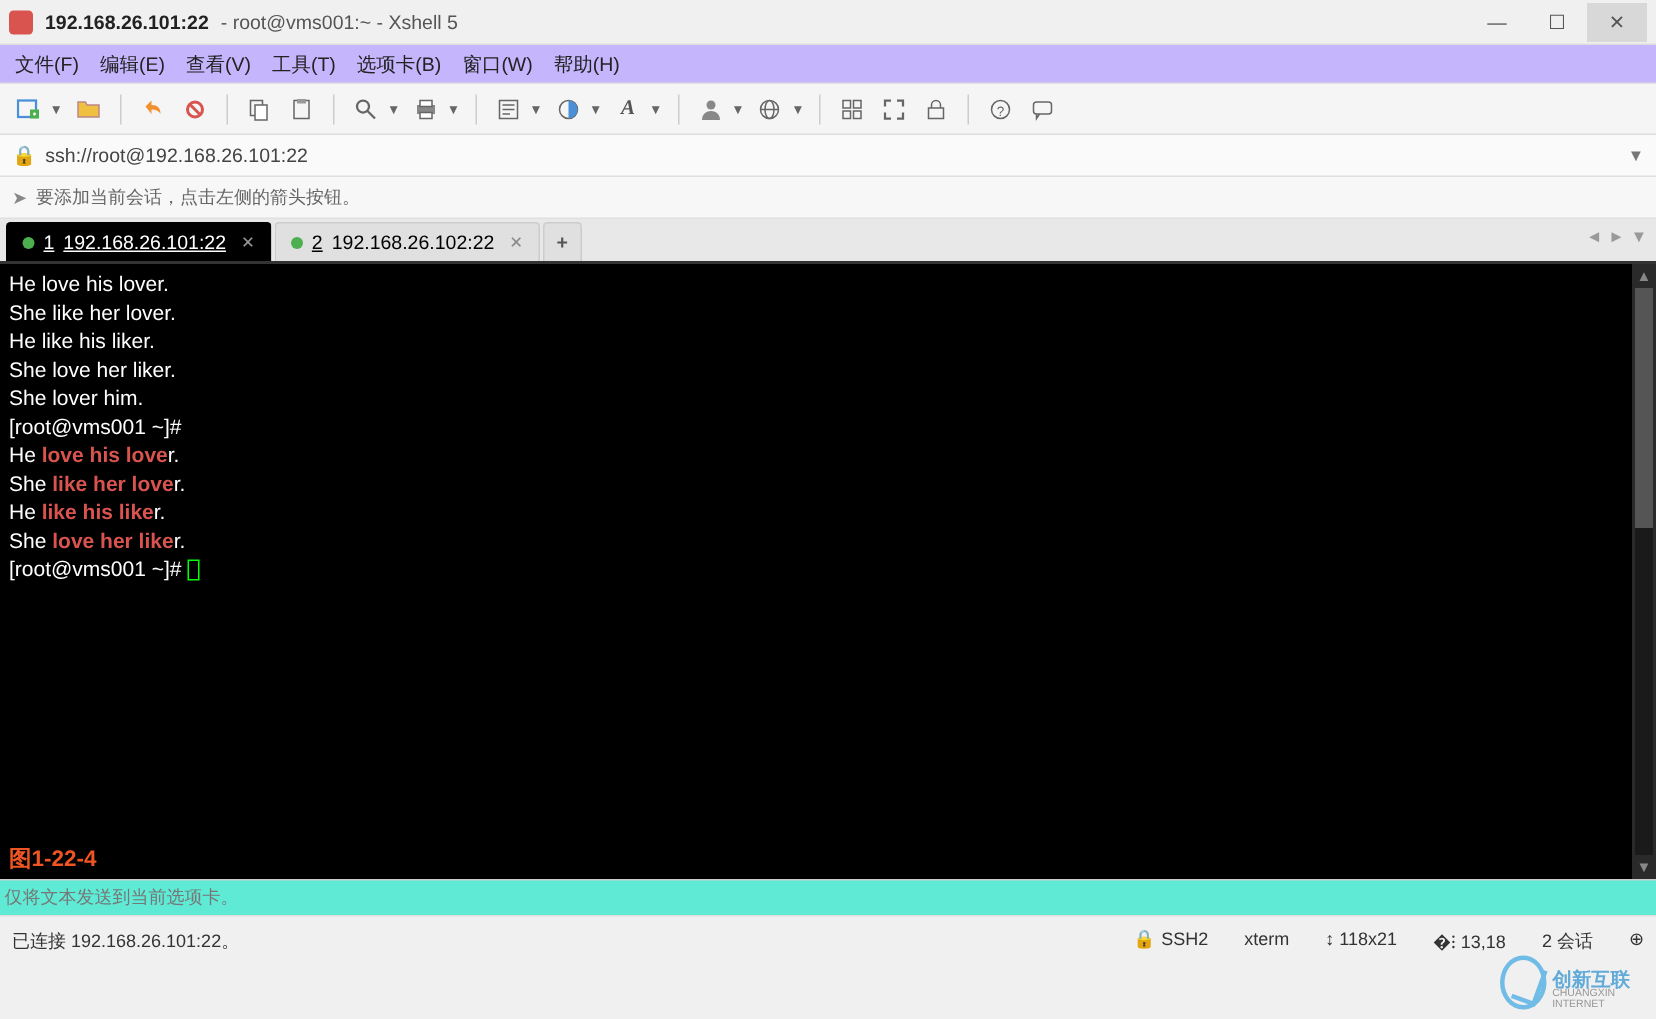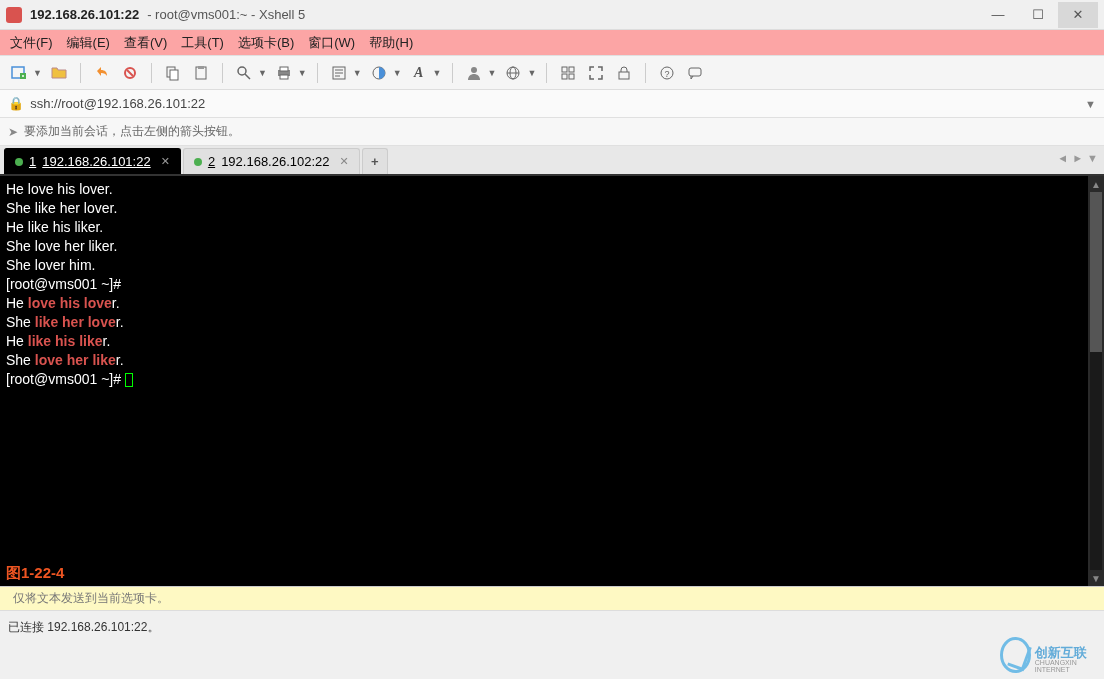--- a/index.html
+++ b/index.html
@@ -8,21 +8,21 @@
 
 .titlebar { height: 30px; background: #f0f0f0; display: flex; align-items: center; padding: 0 6px; border-bottom: 1px solid #ddd; }
 .titlebar .app-icon { width: 16px; height: 16px; background: #d9534f; border-radius: 3px; margin-right: 8px; }
 .titlebar .title { font-size: 13px; font-weight: bold; color: #222; }
 .titlebar .sub { font-size: 13px; color: #555; margin-left: 8px; }
 .win-controls { margin-left: auto; display: flex; }
 .win-controls div { width: 40px; height: 26px; display: flex; align-items: center; justify-content: center; font-size: 13px; color: #555; }
 .win-controls .close { background: #d8d8d8; }
 
 
-.menubar { height: 26px; background: #fca5a5; display: flex; align-items: center; padding: 0 10px; gap: 14px; font-size: 13px; color: #222; border-bottom: 1px solid #e0e0e0; }
+.menubar { height: 26px; background: #c4b5fd; display: flex; align-items: center; padding: 0 10px; gap: 14px; font-size: 13px; color: #222; border-bottom: 1px solid #e0e0e0; }
 .menubar span { cursor: default; }
 
 
 .toolbar { height: 34px; background: #f5f5f5; display: flex; align-items: center; padding: 0 8px; gap: 6px; border-bottom: 1px solid #ddd; }
 .toolbar .tb-btn { width: 22px; height: 22px; display:flex; align-items:center; justify-content:center; color:#555; font-size:14px; }
 .toolbar .sep { width:1px; height:20px; background:#ccc; margin:0 4px; }
 .toolbar .drop { font-size:9px; color:#666; margin-left:-3px; }
 .toolbar .tb-btn svg { width:16px; height:16px; }
 
 
@@ -54,21 +54,21 @@
 .match { color:#d9534f; font-weight:bold; }
 .cursor { display:inline-block; width:8px; height:14px; border:1px solid #0f0; vertical-align:middle; }
 .fig-label { position:absolute; left:6px; bottom:4px; color:#e52; font-weight:bold; font-family:Liberation Sans, sans-serif; font-size:15px; }
 .scrollbar { position:absolute; right:0; top:0; width:16px; height:100%; background:#2a2a2a; }
 .scrollbar .track { position:absolute; top:16px; bottom:16px; left:2px; right:2px; background:#1a1a1a; }
 .scrollbar .thumb { position:absolute; top:16px; left:2px; right:2px; height:160px; background:#555; }
 .scrollbar .arr { position:absolute; left:0; width:16px; height:16px; display:flex; align-items:center; justify-content:center; color:#888; font-size:10px; }
 .scrollbar .up { top:0; } .scrollbar .down { bottom:0; }
 
 
-.footer1 { height:24px; background:#fef9c3; border-top:1px solid #ccc; display:flex; align-items:center; padding:0 13px; font-size:12px; color:#777; }
+.footer1 { height:24px; background:#5eead4; border-top:1px solid #ccc; display:flex; align-items:center; padding:0 3px; font-size:12px; color:#777; }
 .footer2 { height:22px; background:#f0f0f0; border-top:1px solid #ddd; display:flex; align-items:center; padding:16px 8px; font-size:12px; color:#333; gap:20px; }
 .footer2 .right { margin-left:auto; display:flex; gap:24px; }
 
 
 .watermark { position:absolute; right:4px; bottom:6px; width:100px; height:46px; display:flex; align-items:flex-end; gap:4px; opacity:.85; }
 .watermark .circ { width:36px; height:36px; border:3px solid #5bb4e5; border-radius:50%; position:relative; }
 .watermark .circ::after { content:""; position:absolute; left:8px; top:4px; width:14px; height:22px; border:3px solid #5bb4e5; border-left:none; border-top:none; transform:rotate(20deg); }
 .watermark .txt { font-size:13px; color:#4aa0d5; font-weight:bold; line-height:1; }
 .watermark .sm { font-size:7px; color:#888; display:block; }
 </style>
@@ -273,20 +273,28 @@
     <div class="arr down">▼</div>
   </div>
 </div>
 
 <div class="footer1">
   <span>仅将文本发送到当前选项卡。</span>
 </div>
 
 <div class="footer2">
   <span>已连接 192.168.26.101:22。</span>
+  <div class="right">
+    <span>🔒 <span>SSH2</span></span>
+    <span>xterm</span>
+    <span>↕ <span>118x21</span></span>
+    <span>�⁝ <span>13,18</span></span>
+    <span>2 会话</span>
+    <span>⊕</span>
+  </div>
 </div>
 
 <div class="watermark">
   <div class="circ"></div>
   <div>
     <div class="txt">创新互联</div>
     <span class="sm">CHUANGXIN INTERNET</span>
   </div>
 </div>
 

